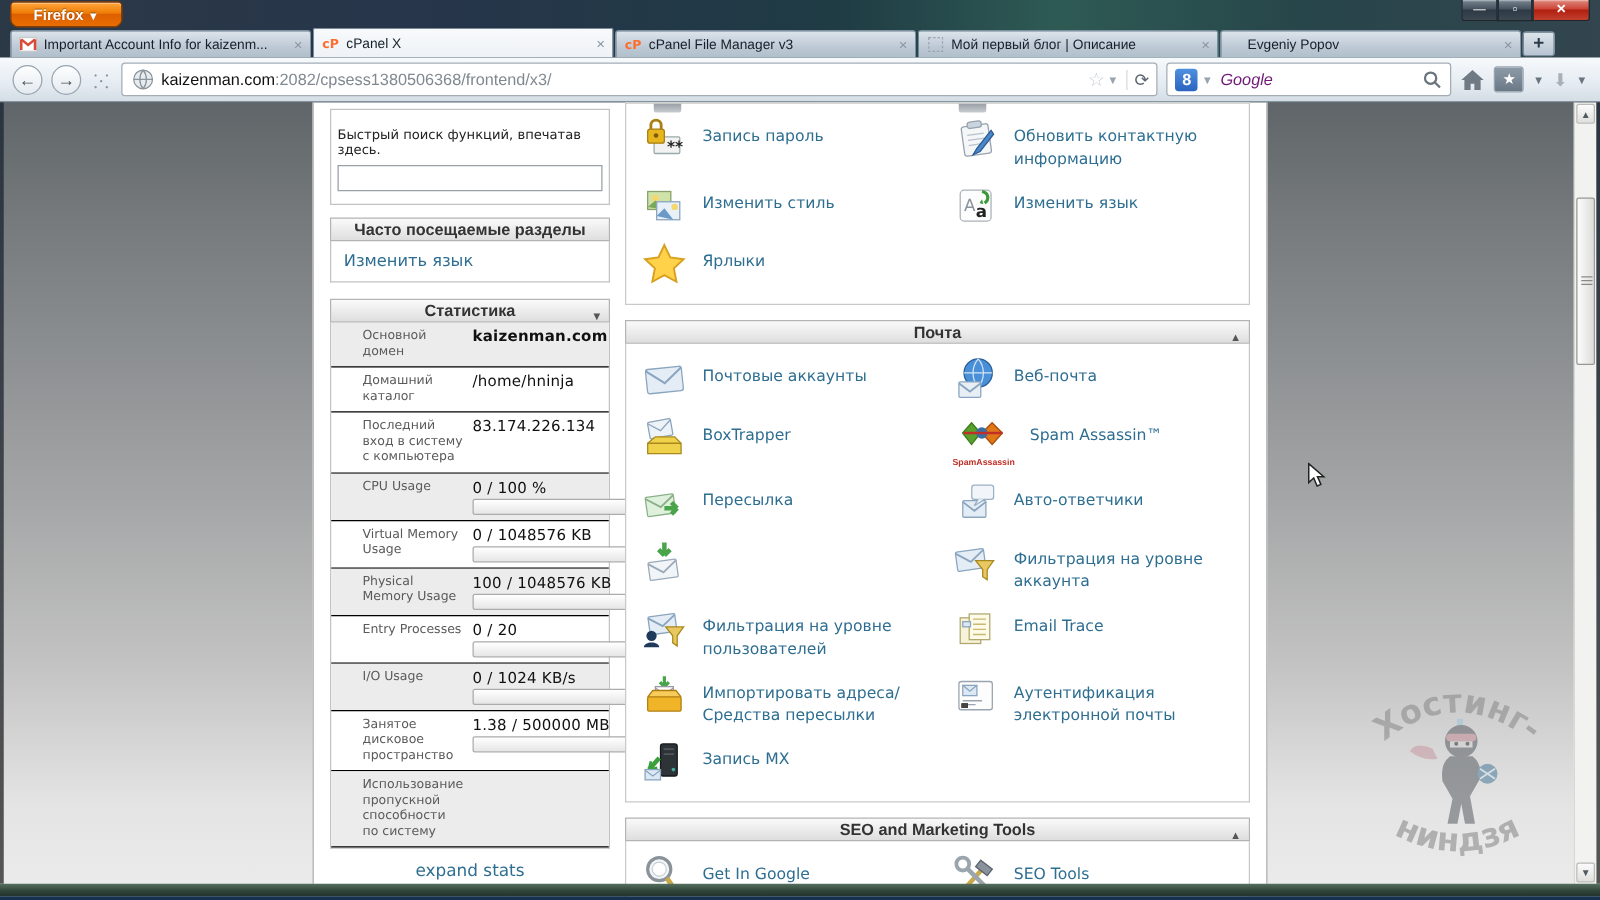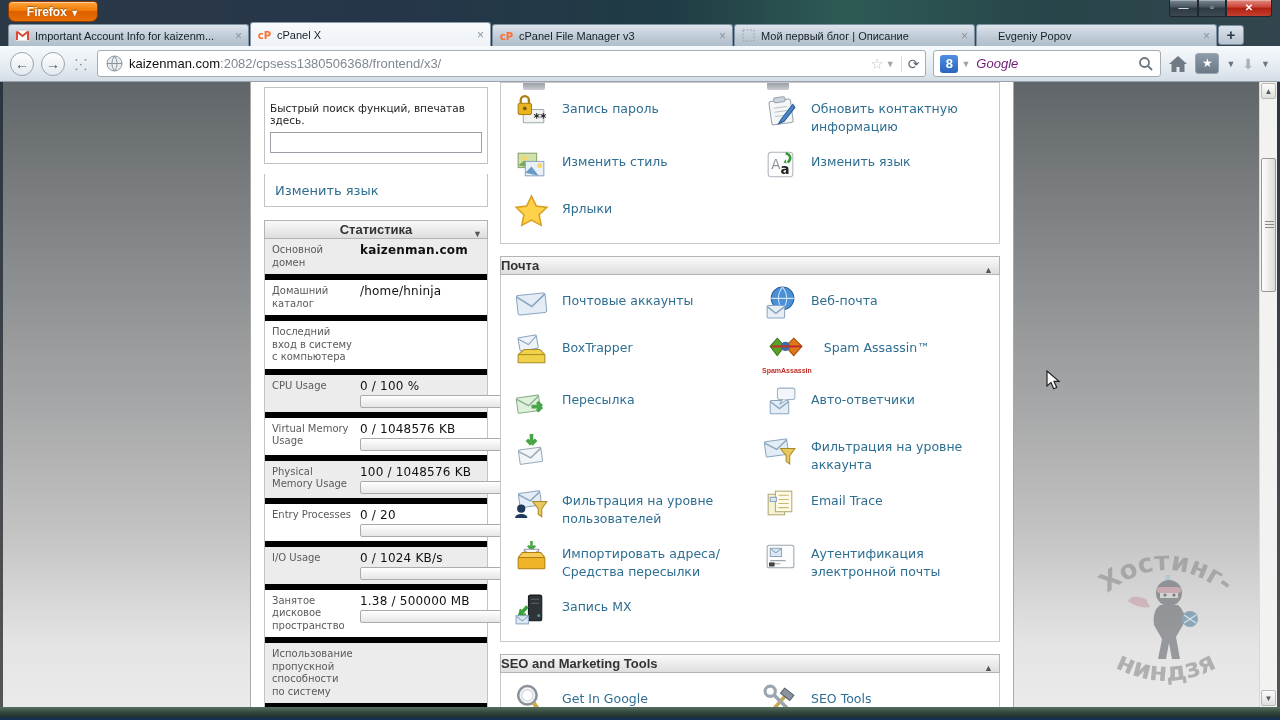--- a/index.html
+++ b/index.html
@@ -98,37 +98,37 @@
   .search-label { font-size:10.5px; color:#222; margin-bottom:6px; font-family:"DejaVu Sans", sans-serif;}
   .search-input { width:100%; height:21px; border:1px solid #9aa0a6; background:#fff; }
   .bar-header { height:19px; border:1px solid #b4b4b4; background:linear-gradient(#fafafa,#dedede);
     text-align:center; font-weight:bold; font-size:13px; color:#333; line-height:18px; position:relative; }
   .bar-header .tri { position:absolute; right:5px; top:4px; font-size:9px; color:#555; }
   .freq-panel { margin-top:10px; }
   .freq-body { border:1px solid #c3c3c3; border-top:none; background:#fff; padding:7px 10px; }
   .side-link { color:#2e6e91; font-size:13px; text-decoration:none; font-family:"DejaVu Sans", sans-serif;}
   .stats-panel { margin-top:13px; }
   .stats-table { border:1px solid #c3c3c3; border-top:none; background:#fff; }
-  .stat-row { display:flex; border-bottom:6px solid #000000; min-height:25px; }
+  .stat-row { display:flex; border-bottom:1px solid #000000; min-height:25px;padding-left:18px; }
   .stat-row.shade { background:#ececec; }
   .stat-label { width:93px; padding:5px 4px 5px 7px; font-size:10px; color:#5a5a5a;
     font-family:"DejaVu Sans", sans-serif; line-height:1.25; flex:none; }
   .stat-valcell { flex:1; padding:4px 6px 4px 2px; }
   .stat-value { font-size:12px; color:#111; font-family:"DejaVu Sans", sans-serif; letter-spacing:.2px; }
   .stat-value.bold { font-weight:bold; }
   .stat-bar { width:146px; height:13px; margin-top:2px; border:1px solid #ababab; border-radius:2px;
     background:linear-gradient(#fff,#e6e6e6); }
   .expand-stats { text-align:center; margin-top:9px; }
   .expand-stats a { color:#2e6e91; font-size:13.5px; text-decoration:none; font-family:"DejaVu Sans", sans-serif;}
 
   
   .main { position:absolute; left:500px; top:0; width:500px; }
   .section { margin-bottom:12px; }
   .sec-header { height:19px; border:1px solid #b4b4b4; background:linear-gradient(#fafafa,#dedede);
-    text-align:left; font-weight:bold; font-size:13px; color:#333; line-height:18px; position:relative; }
+    text-align:center; font-weight:bold; font-size:13px; color:#333; line-height:18px; position:relative; }
   .sec-header .tri { position:absolute; right:6px; top:4px; font-size:9px; color:#555; }
   .sec-body { border:1px solid #c9c9c9; border-top:none; background:#fff;
     display:grid; grid-template-columns:1fr 1fr; padding:5px 0 8px; }
   .section.headless .sec-body { border-top:1px solid #c9c9c9; position:relative; }
   .item { display:flex; padding:5px 4px 5px 12px; min-height:45px; cursor:pointer; }
   .item-icon { width:37px; height:37px; flex:none; }
   .item-icon svg { display:block; }
   .icon-wrap { display:flex; flex-direction:column; align-items:center; flex:none; }
   .icon-caption { font-size:7px; color:#c03028; font-weight:bold; margin-top:-2px; }
   .item-label { margin:7px 0 0 12px; font-size:12.5px; color:#2e6e91; line-height:1.45;
@@ -249,20 +249,21 @@
     <div class="frame-edge left"></div>
     <div class="frame-edge right"></div>
     <div class="white-col"></div>
 
     <div class="sidebar">
       <div class="panel search-panel">
         <div class="search-label">Быстрый поиск функций, впечатав здесь.</div>
         <input class="search-input" style="">
       </div>
       <div class="freq-panel">
+        <div class="bar-header">Часто посещаемые разделы</div>
         <div class="freq-body"><a class="side-link" href="#">Изменить язык</a></div>
       </div>
       <div class="stats-panel">
         <div class="bar-header">
           <span>Статистика</span>
           <span class="tri">▼</span>
         </div>
         <div class="stats-table">
             <div class="stat-row shade">
               <div class="stat-label">Основной домен</div>
@@ -271,20 +272,23 @@
               </div>
             </div>
             <div class="stat-row">
               <div class="stat-label">Домашний каталог</div>
               <div class="stat-valcell">
                 <div class="stat-value">/home/hninja</div>
               </div>
             </div>
             <div class="stat-row">
               <div class="stat-label">Последний вход в систему с компьютера</div>
+              <div class="stat-valcell">
+                <div class="stat-value">83.174.226.134</div>
+              </div>
             </div>
             <div class="stat-row shade">
               <div class="stat-label">CPU Usage</div>
               <div class="stat-valcell">
                 <div class="stat-value">0 / 100 %</div>
                 <div class="stat-bar"></div>
               </div>
             </div>
             <div class="stat-row">
               <div class="stat-label">Virtual Memory Usage</div>

